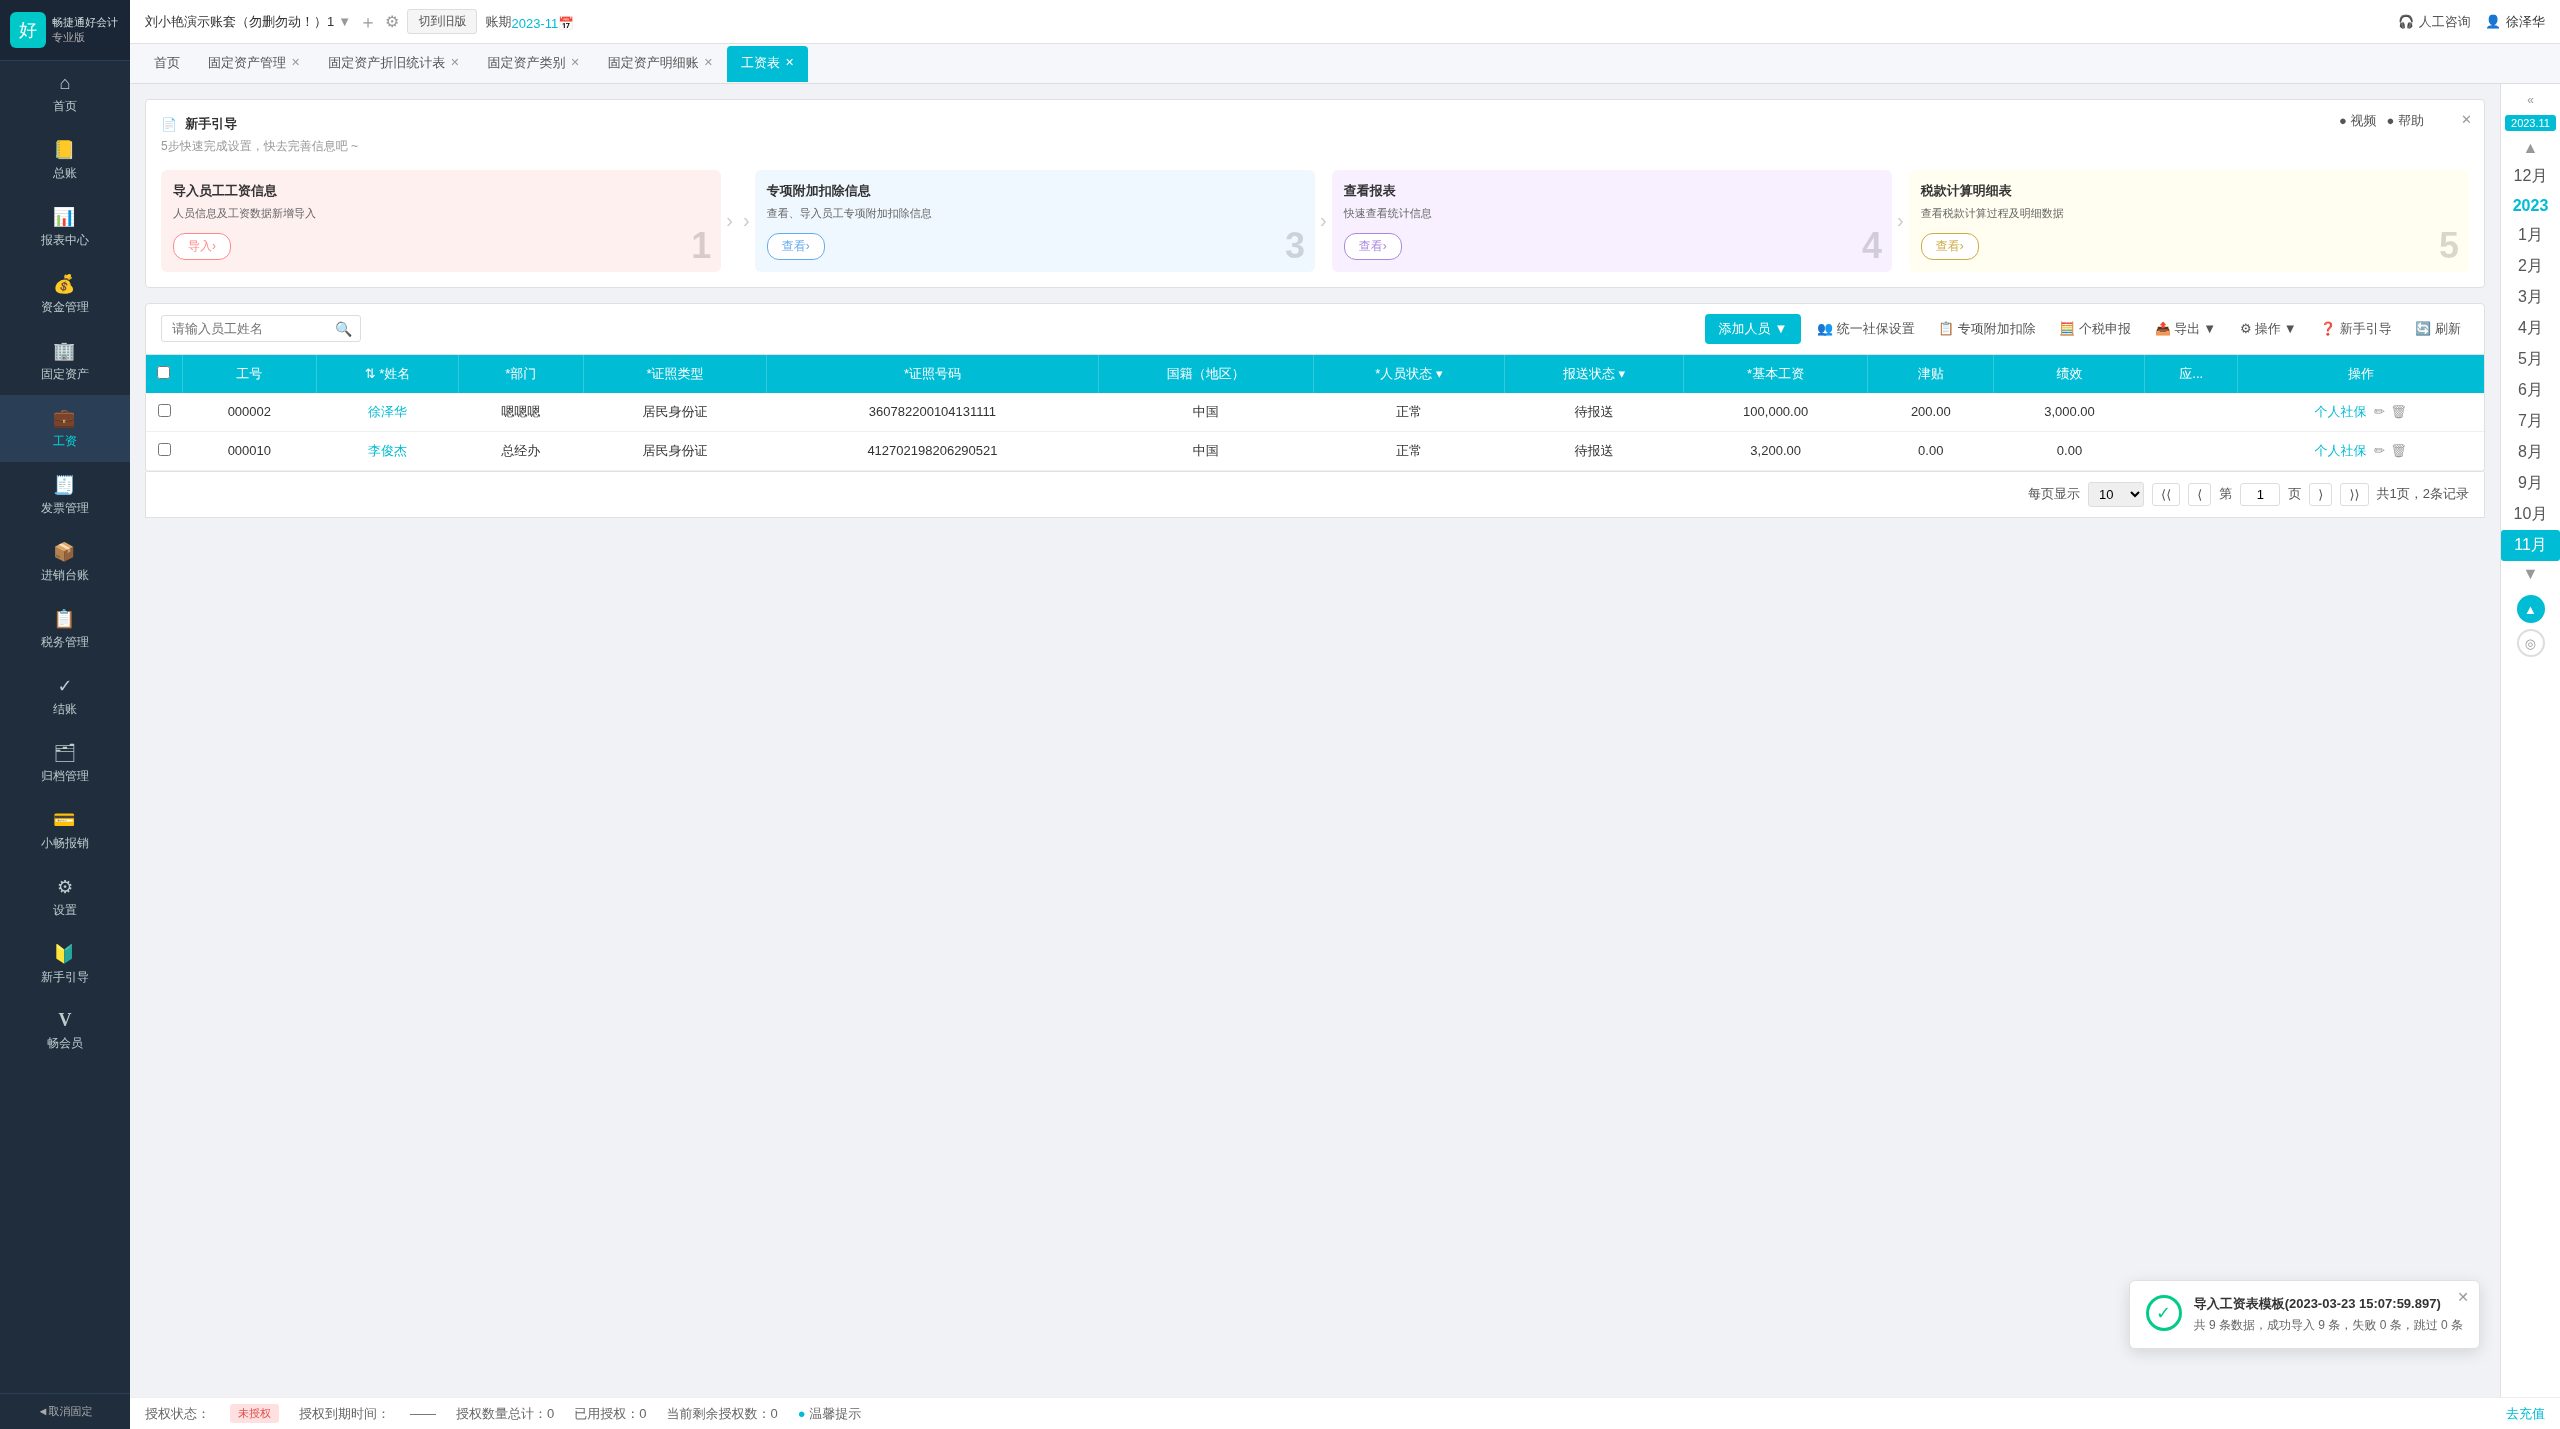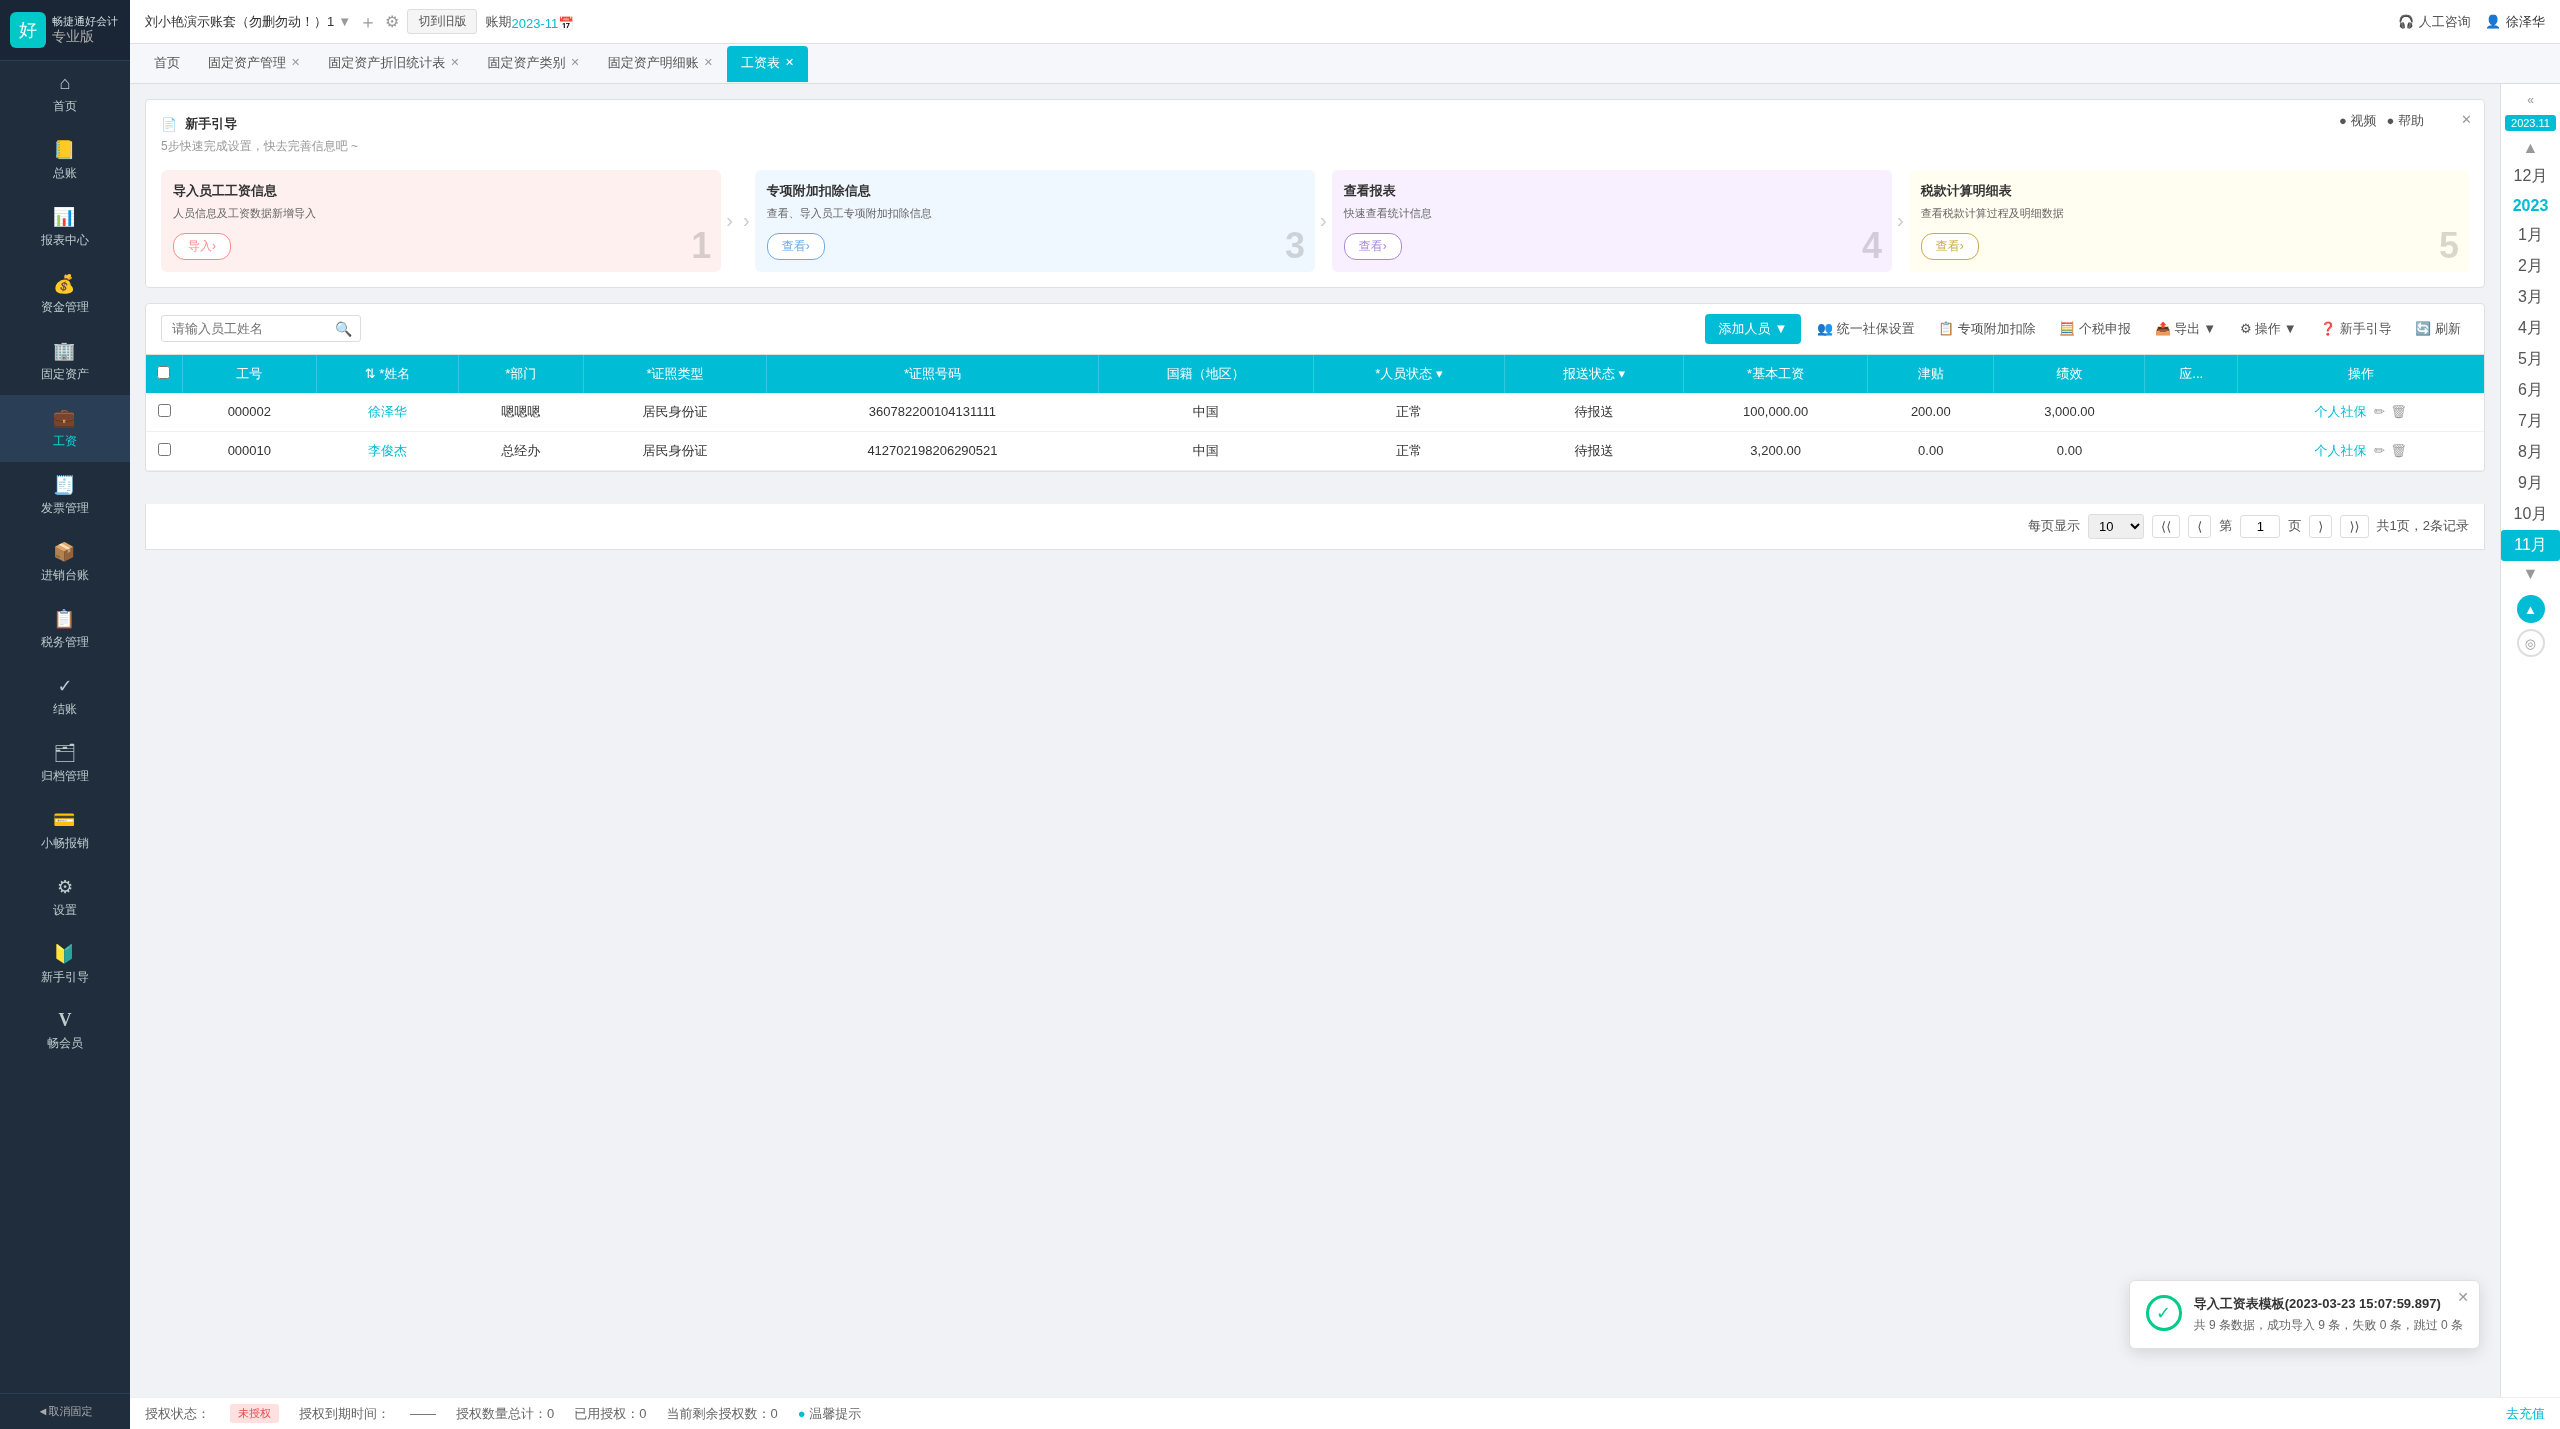--- a/index.html
+++ b/index.html
@@ -29,21 +29,21 @@
       background: #00c8c8;
       border-radius: 6px;
       display: flex;
       align-items: center;
       justify-content: center;
       font-size: 18px;
       color: white;
       margin-right: 6px;
     }
     .sidebar-logo-text { font-size: 11px; color: #cdd; line-height: 1.3; }
-    .sidebar-logo-sub { font-size: 14px; color: #aaa; font-family: Liberation Mono, monospace; }
+    .sidebar-logo-sub { font-size: 11px; color: #aaa; font-family: Liberation Mono, monospace; }
     .sidebar-item {
       display: flex;
       flex-direction: column;
       align-items: center;
       padding: 12px 5px;
       cursor: pointer;
       color: #bcc;
       transition: background 0.2s;
     }
     .sidebar-item:hover, .sidebar-item.active { background: #2a3f55; color: #fff; }
@@ -324,21 +324,20 @@
       background: #fff;
       border: 1px solid #e0e0e0;
       border-top: none;
       padding: 10px 15px;
       display: flex;
       align-items: center;
       justify-content: flex-end;
       gap: 8px;
       font-size: 13px;
       color: #555;
-      margin-top: 32px;
     }
     .page-btn {
       border: 1px solid #ddd;
       background: #fff;
       padding: 3px 8px;
       border-radius: 3px;
       cursor: pointer;
       color: #555;
       font-size: 13px;
     }

